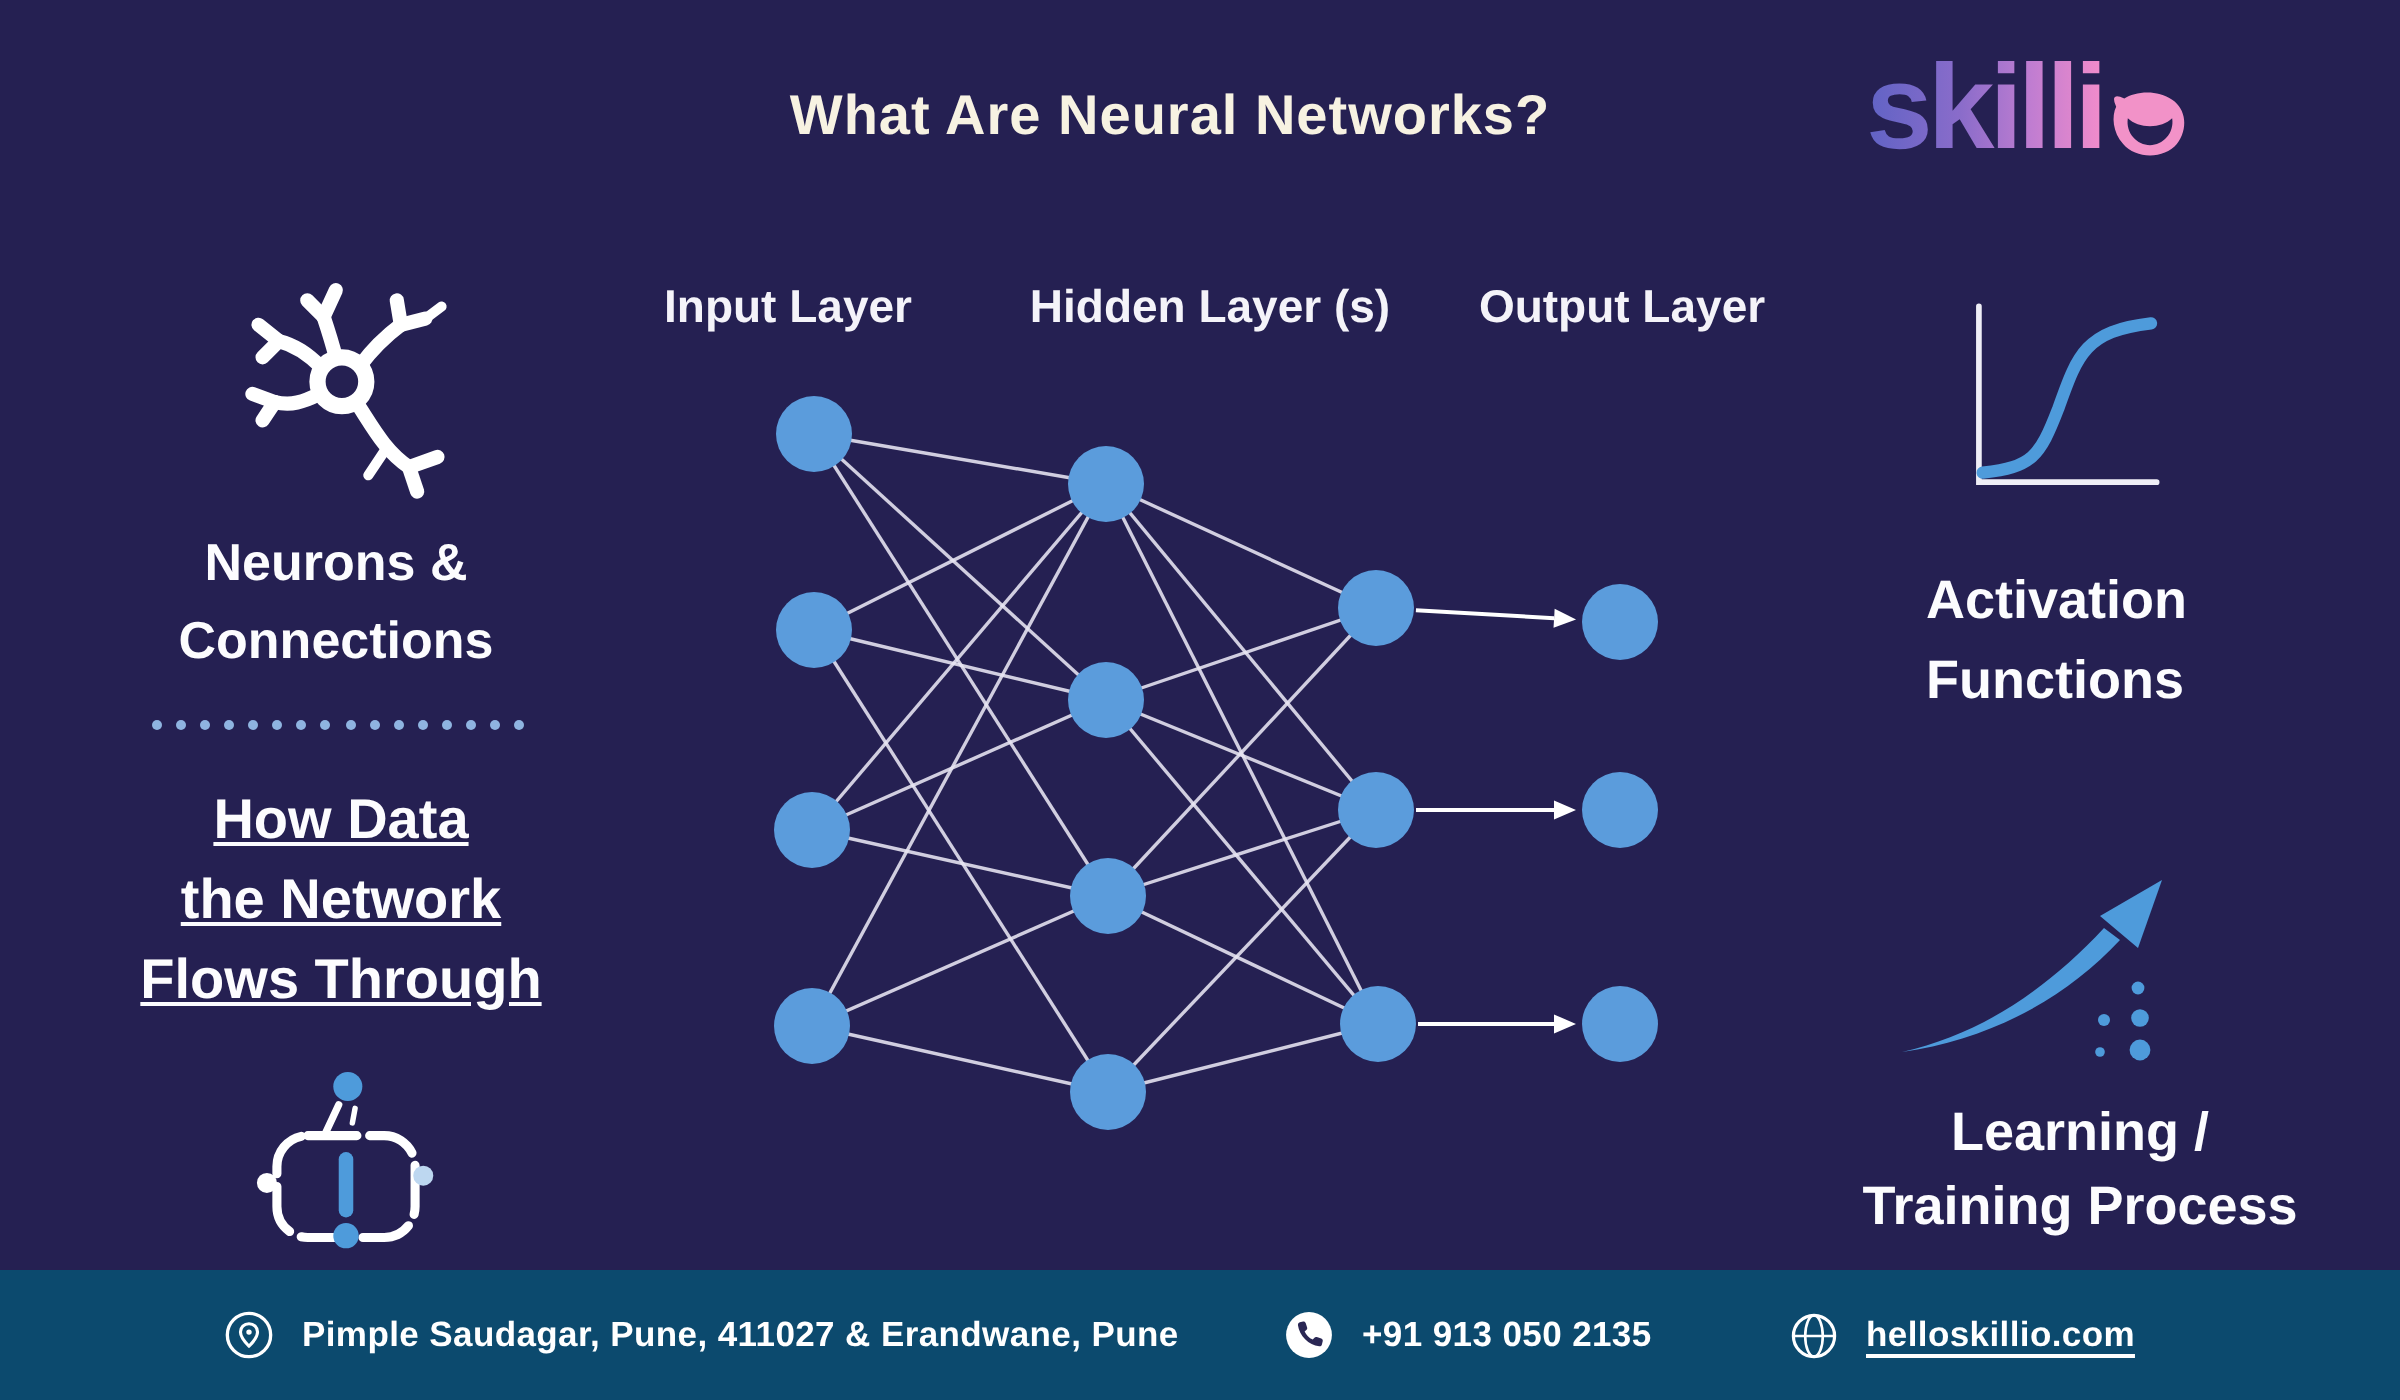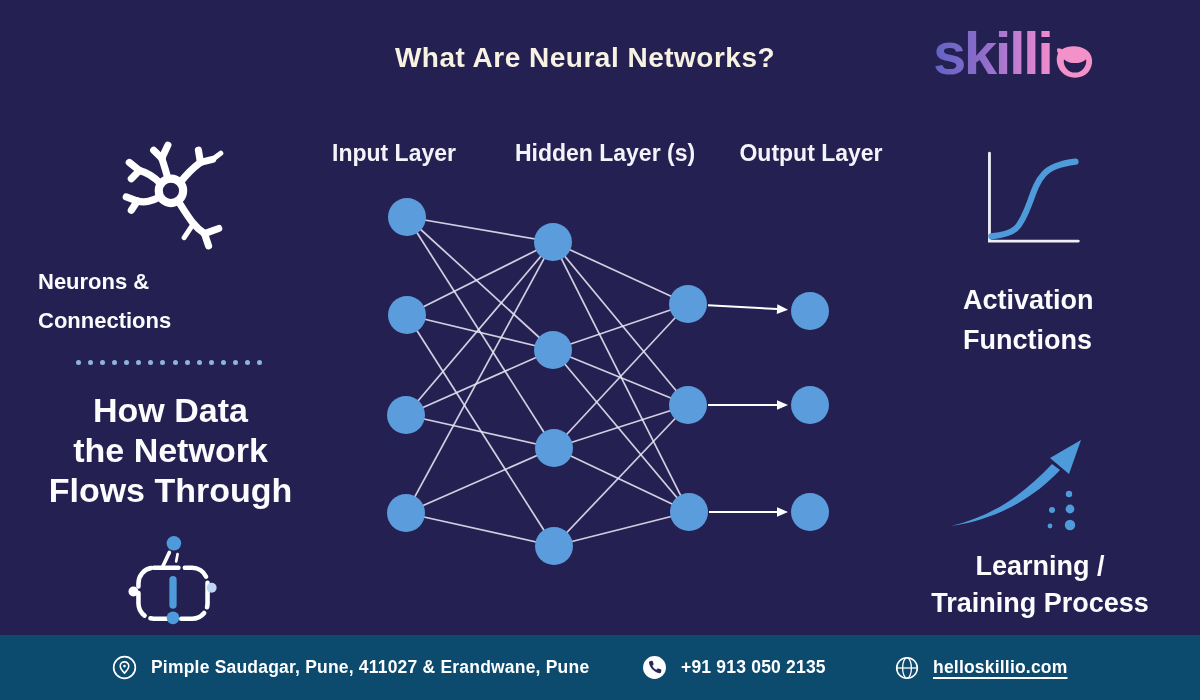--- a/index.html
+++ b/index.html
@@ -27,25 +27,25 @@
   
   .layer-label{position:absolute;top:140px;width:220px;text-align:center;
     font-size:23px;font-weight:700;color:#F4F3F9;}
   .lab-input{left:284px;} .lab-hidden{left:495px;} .lab-output{left:701px;}
 
   
   .net-svg{position:absolute;left:0;top:0;width:1200px;height:700px;}
 
   
   .side-head{position:absolute;font-weight:700;color:#FCFCFE;}
-  .head-neurons{left:38px;top:262px;width:260px;font-size:22px;line-height:39px;}
+  .head-neurons{left:38px;top:262px;width:260px;font-size:26px;line-height:39px;text-align:center;}
   .divider-dots{position:absolute;left:76px;top:360px;width:186px;display:flex;
     justify-content:space-between;align-items:center;}
   .divider-dots i{width:5px;height:5px;border-radius:50%;background:#8FB4E0;display:block;}
-  .head-flow{left:28px;top:390px;width:285px;font-size:34px;line-height:40px;text-align:center;}
+  .head-flow{left:28px;top:390px;width:285px;font-size:28px;line-height:40px;text-align:center;text-decoration:underline;}
   .head-activation{left:963px;top:280px;width:190px;font-size:27px;line-height:40px;text-align:left;}
   .head-learning{left:905px;top:548px;width:270px;font-size:27px;line-height:37px;text-align:center;}
 
   
   .icon-neuron{position:absolute;left:113px;top:138px;width:122px;height:122px;}
   .icon-robot{position:absolute;left:123px;top:530px;width:100px;height:102px;}
   .icon-sigmoid{position:absolute;left:980px;top:148px;width:104px;height:102px;}
   .icon-growth{position:absolute;left:948px;top:436px;width:152px;height:100px;}
 
   

